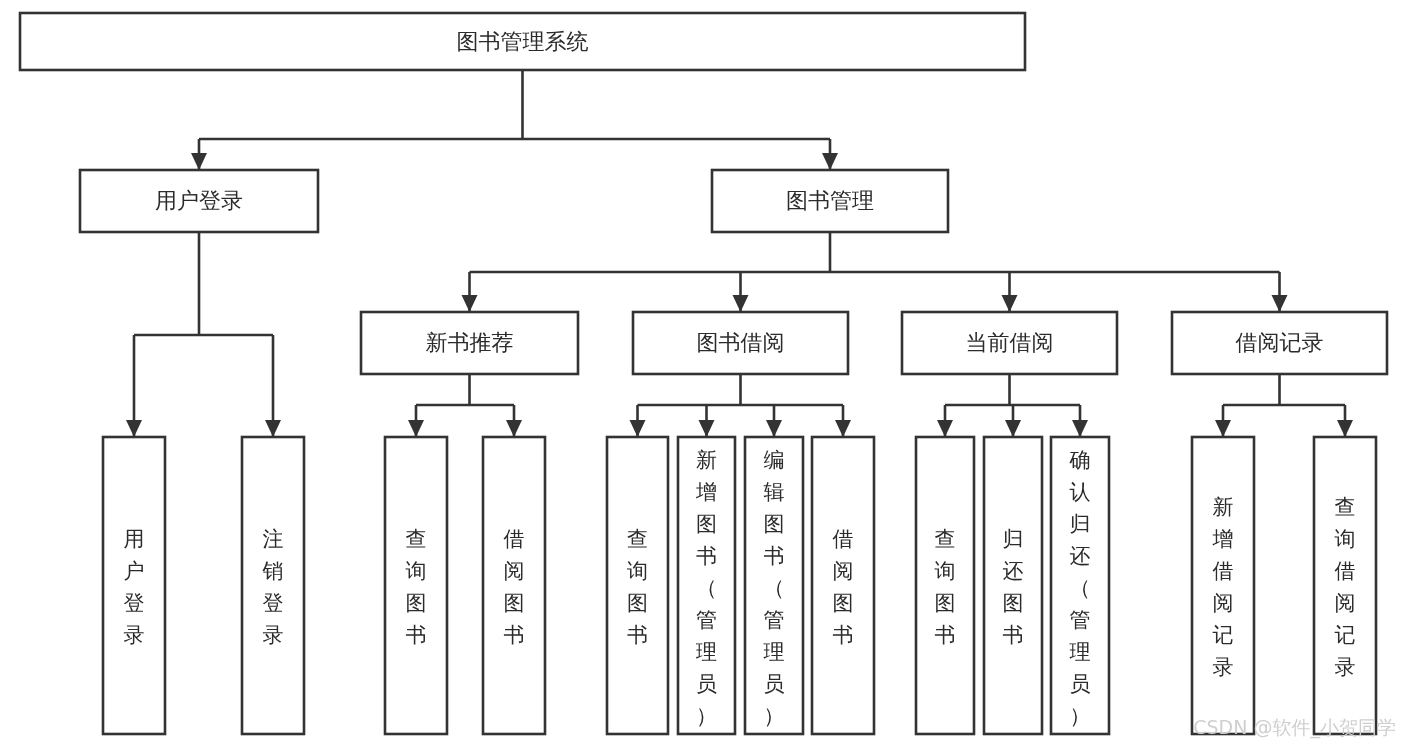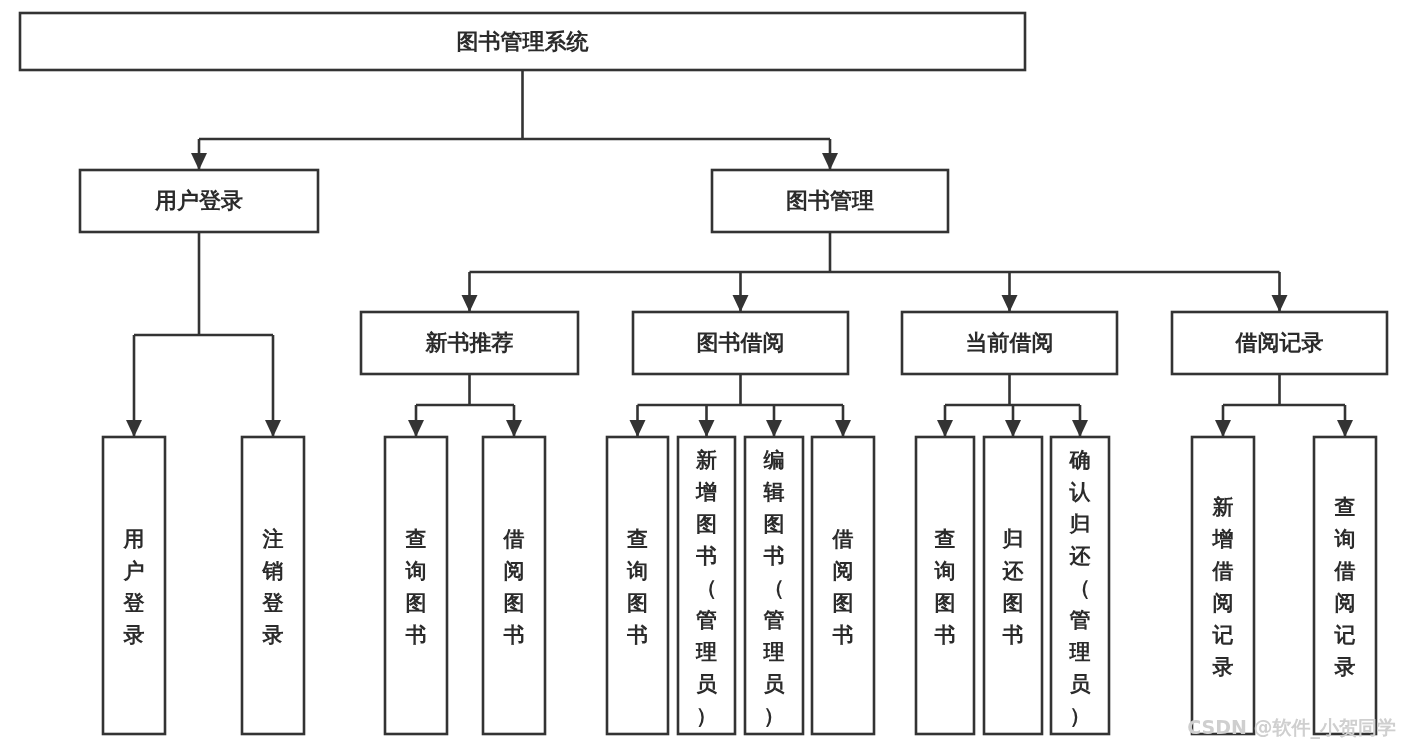--- a/index.html
+++ b/index.html
@@ -13,21 +13,20 @@
     position: relative;
     overflow: hidden;
     font-family: "DejaVu Sans", "Liberation Sans", sans-serif;
   }
   #diagram-root {
     position: absolute;
     left: 0;
     top: 0;
     width: 1405px;
     height: 747px;
-    font-weight: bold;
   }
   svg.diagram-canvas {
     display: block;
     width: 1405px;
     height: 747px;
     background: #ffffff;
   }
   .node-box {
     fill: #ffffff;
     stroke: #333333;

